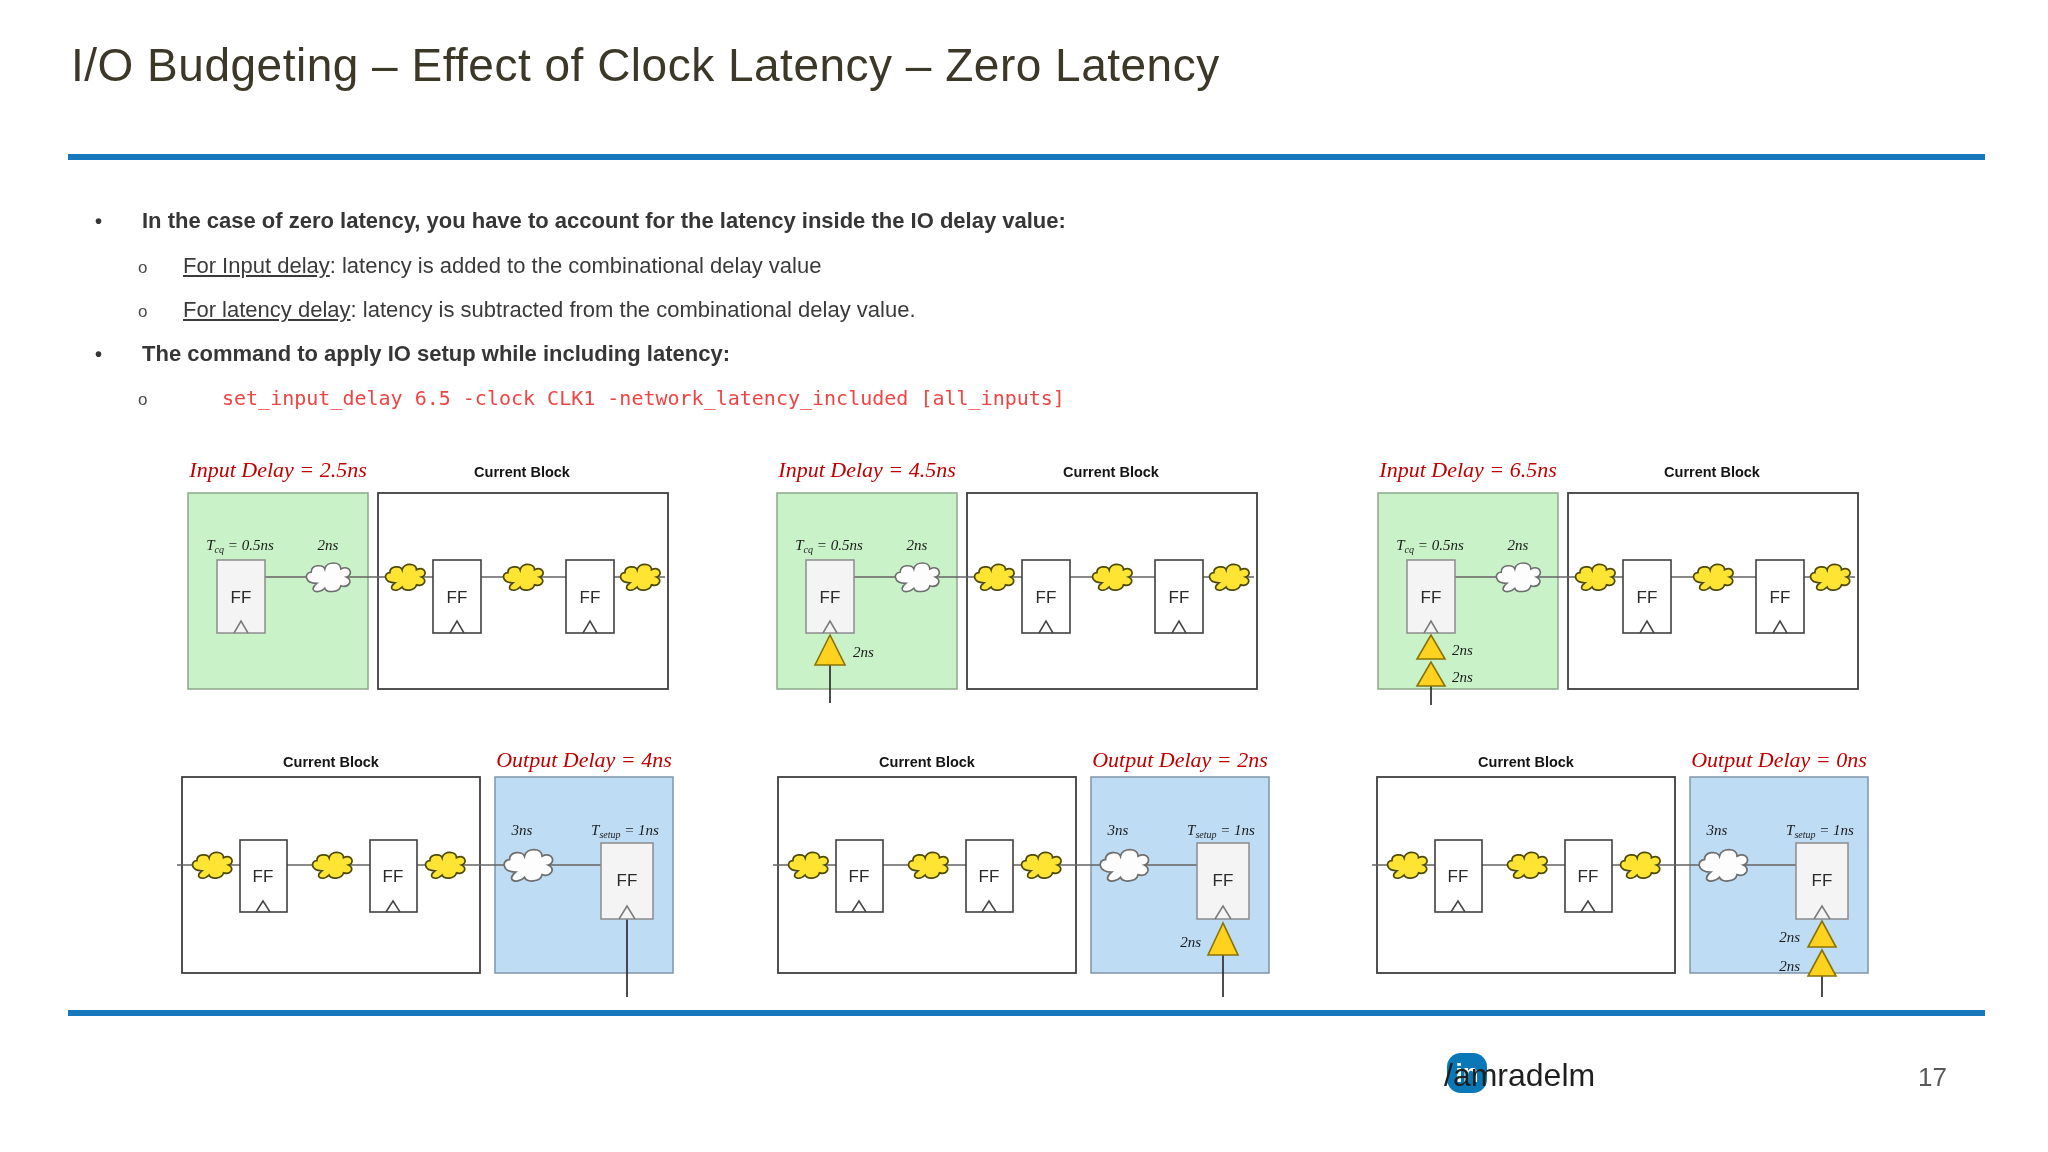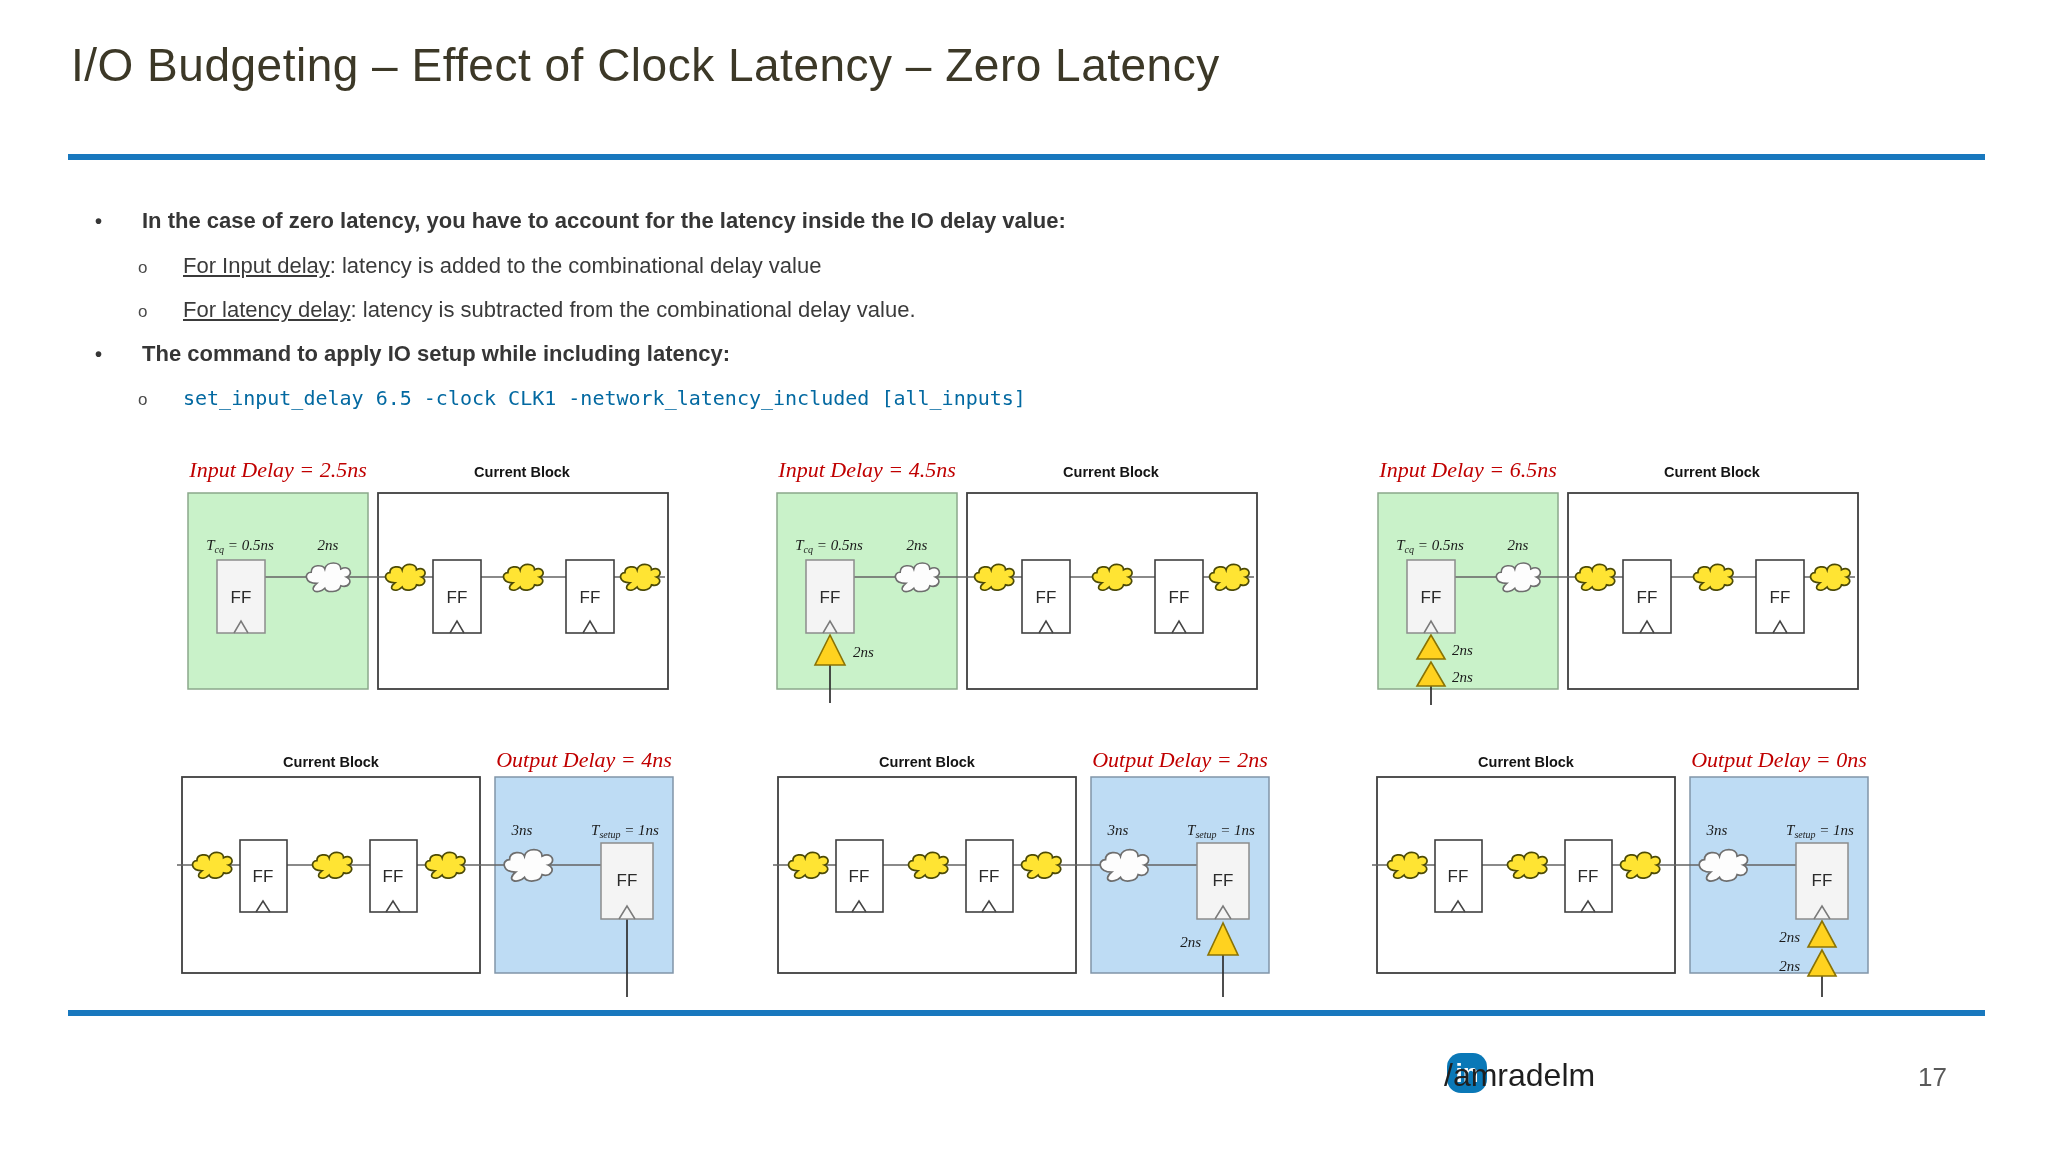--- a/index.html
+++ b/index.html
@@ -13,21 +13,21 @@
   .divider.top{top:154px;}
   .divider.bottom{top:1010px;}
 
   
   .brow{position:absolute;display:flex;align-items:baseline;color:#3a3a3a;}
   .b1{left:95px;font-size:22px;font-weight:bold;color:#363636;}
   .b1 .mark{width:47px;font-size:20px;}
   .b2{left:138px;font-size:22px;font-weight:normal;}
   .b2 .mark{width:45px;font-size:17px;color:#4a4a4a;}
   .uline{text-decoration:underline;}
-  .code{font-family:"DejaVu Sans Mono",monospace;font-size:20px;color:#0369a1;}
+  .code{font-family:"DejaVu Sans Mono",monospace;font-size:20px;color:#ef4444;margin-left:39px;}
 
   
   svg{position:absolute;overflow:visible;}
   svg text{font-family:"Liberation Serif",serif;font-style:italic;fill:#1a1a1a;}
   .red-title{font-size:22px;fill:#c00000;font-weight:500;}
   .block-label{font-family:"Liberation Sans",sans-serif;font-style:normal;
                font-weight:bold;font-size:14.5px;fill:#141414;}
   .mlabel{font-size:15px;}
   .msub{font-size:10px;}
   .ff-text{font-family:"Liberation Sans",sans-serif;font-style:normal;font-size:17px;fill:#2b2b2b;}

